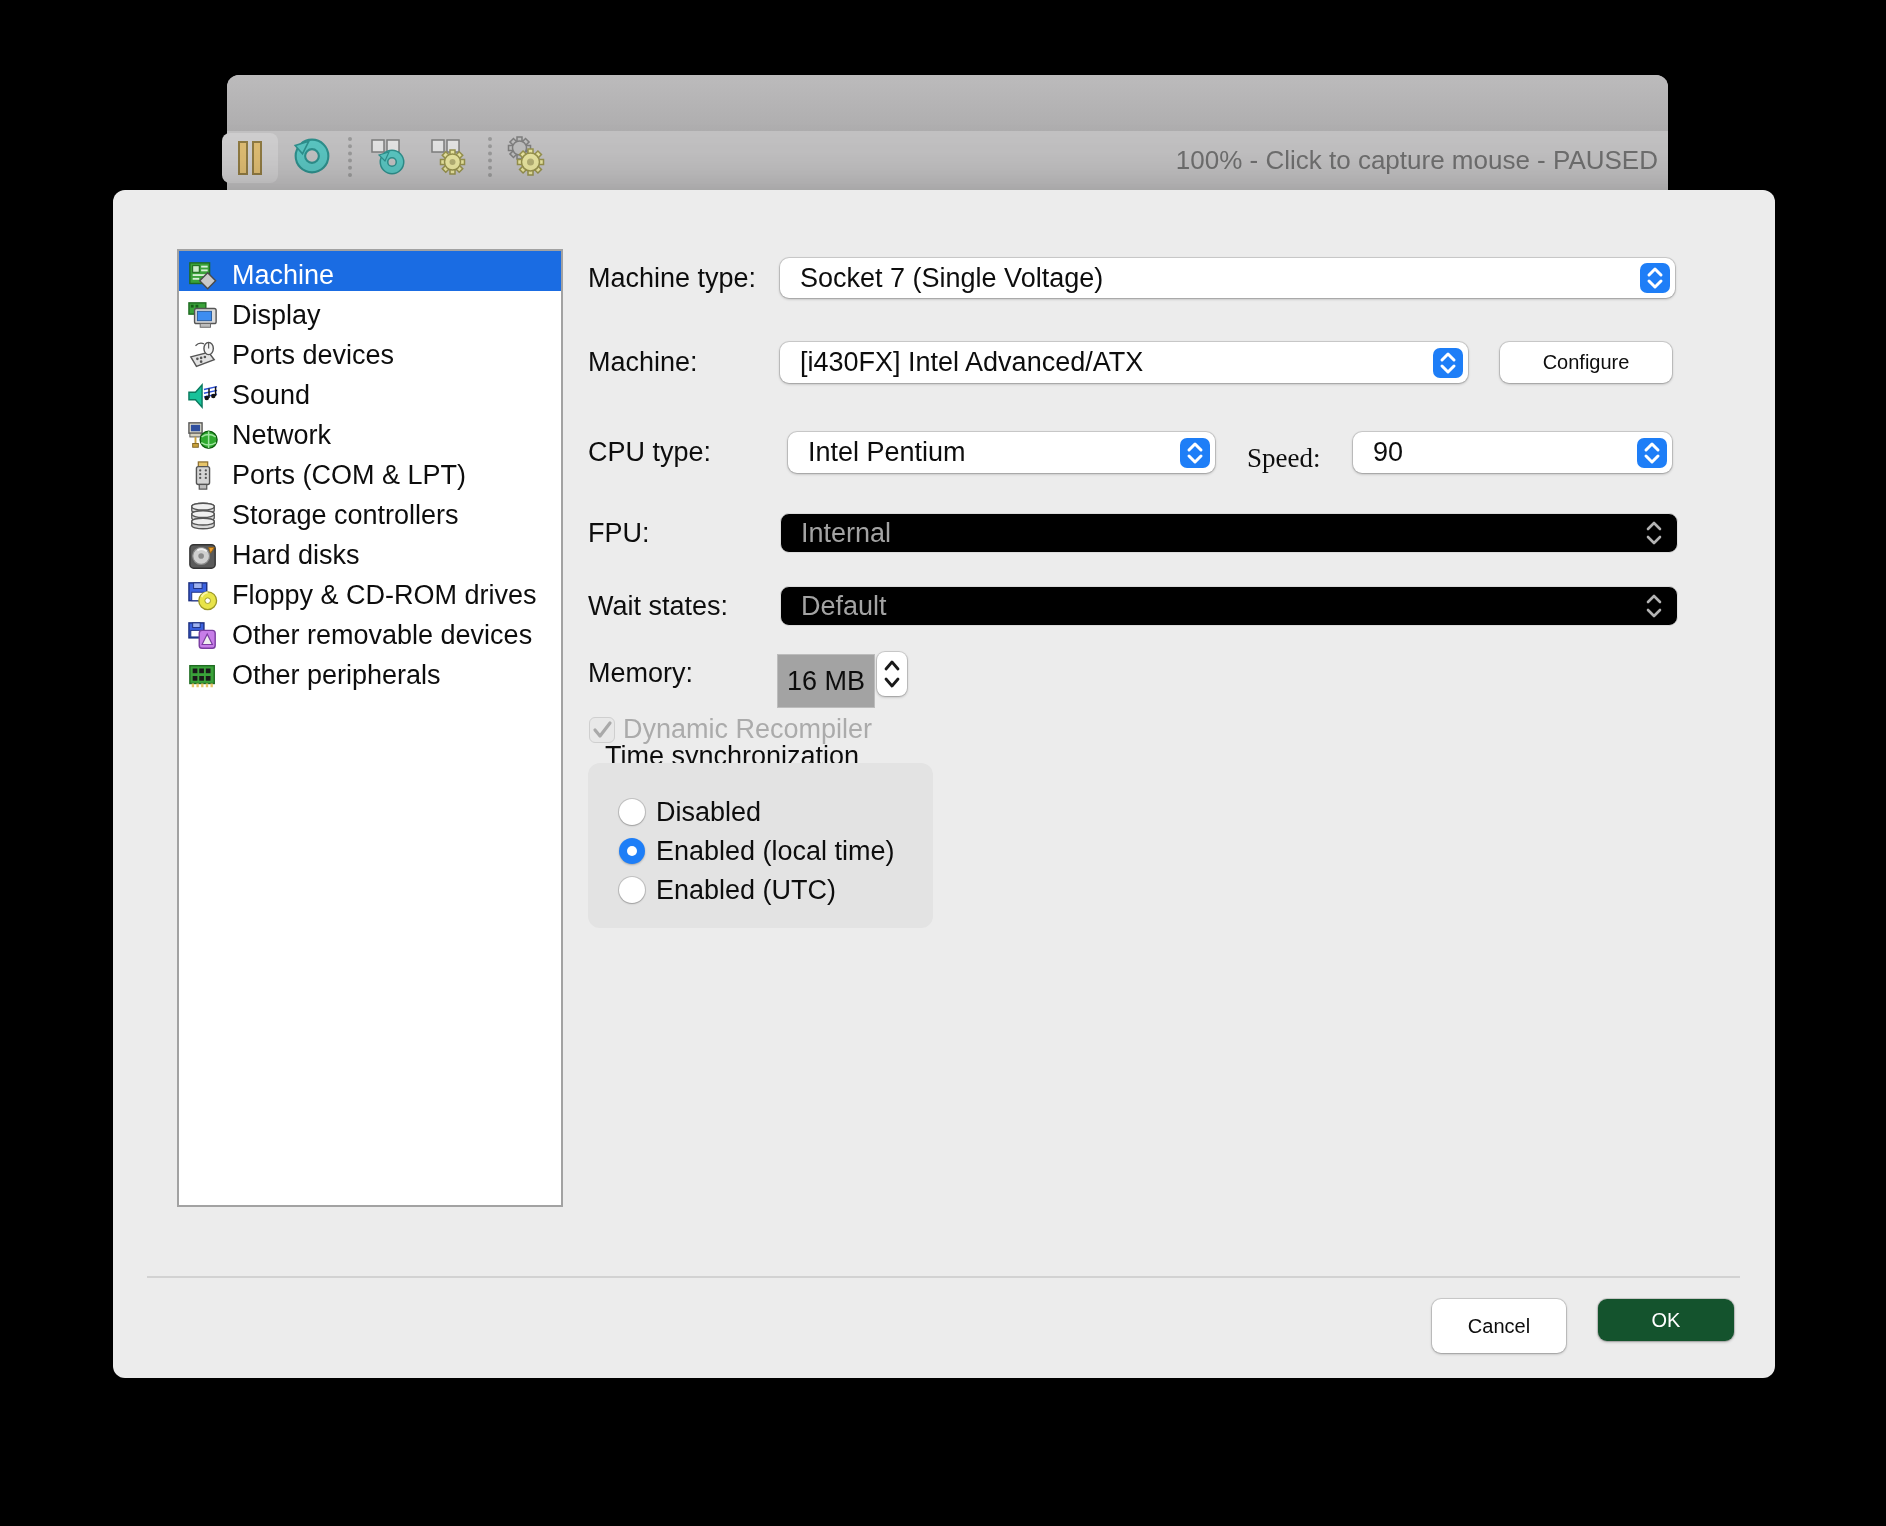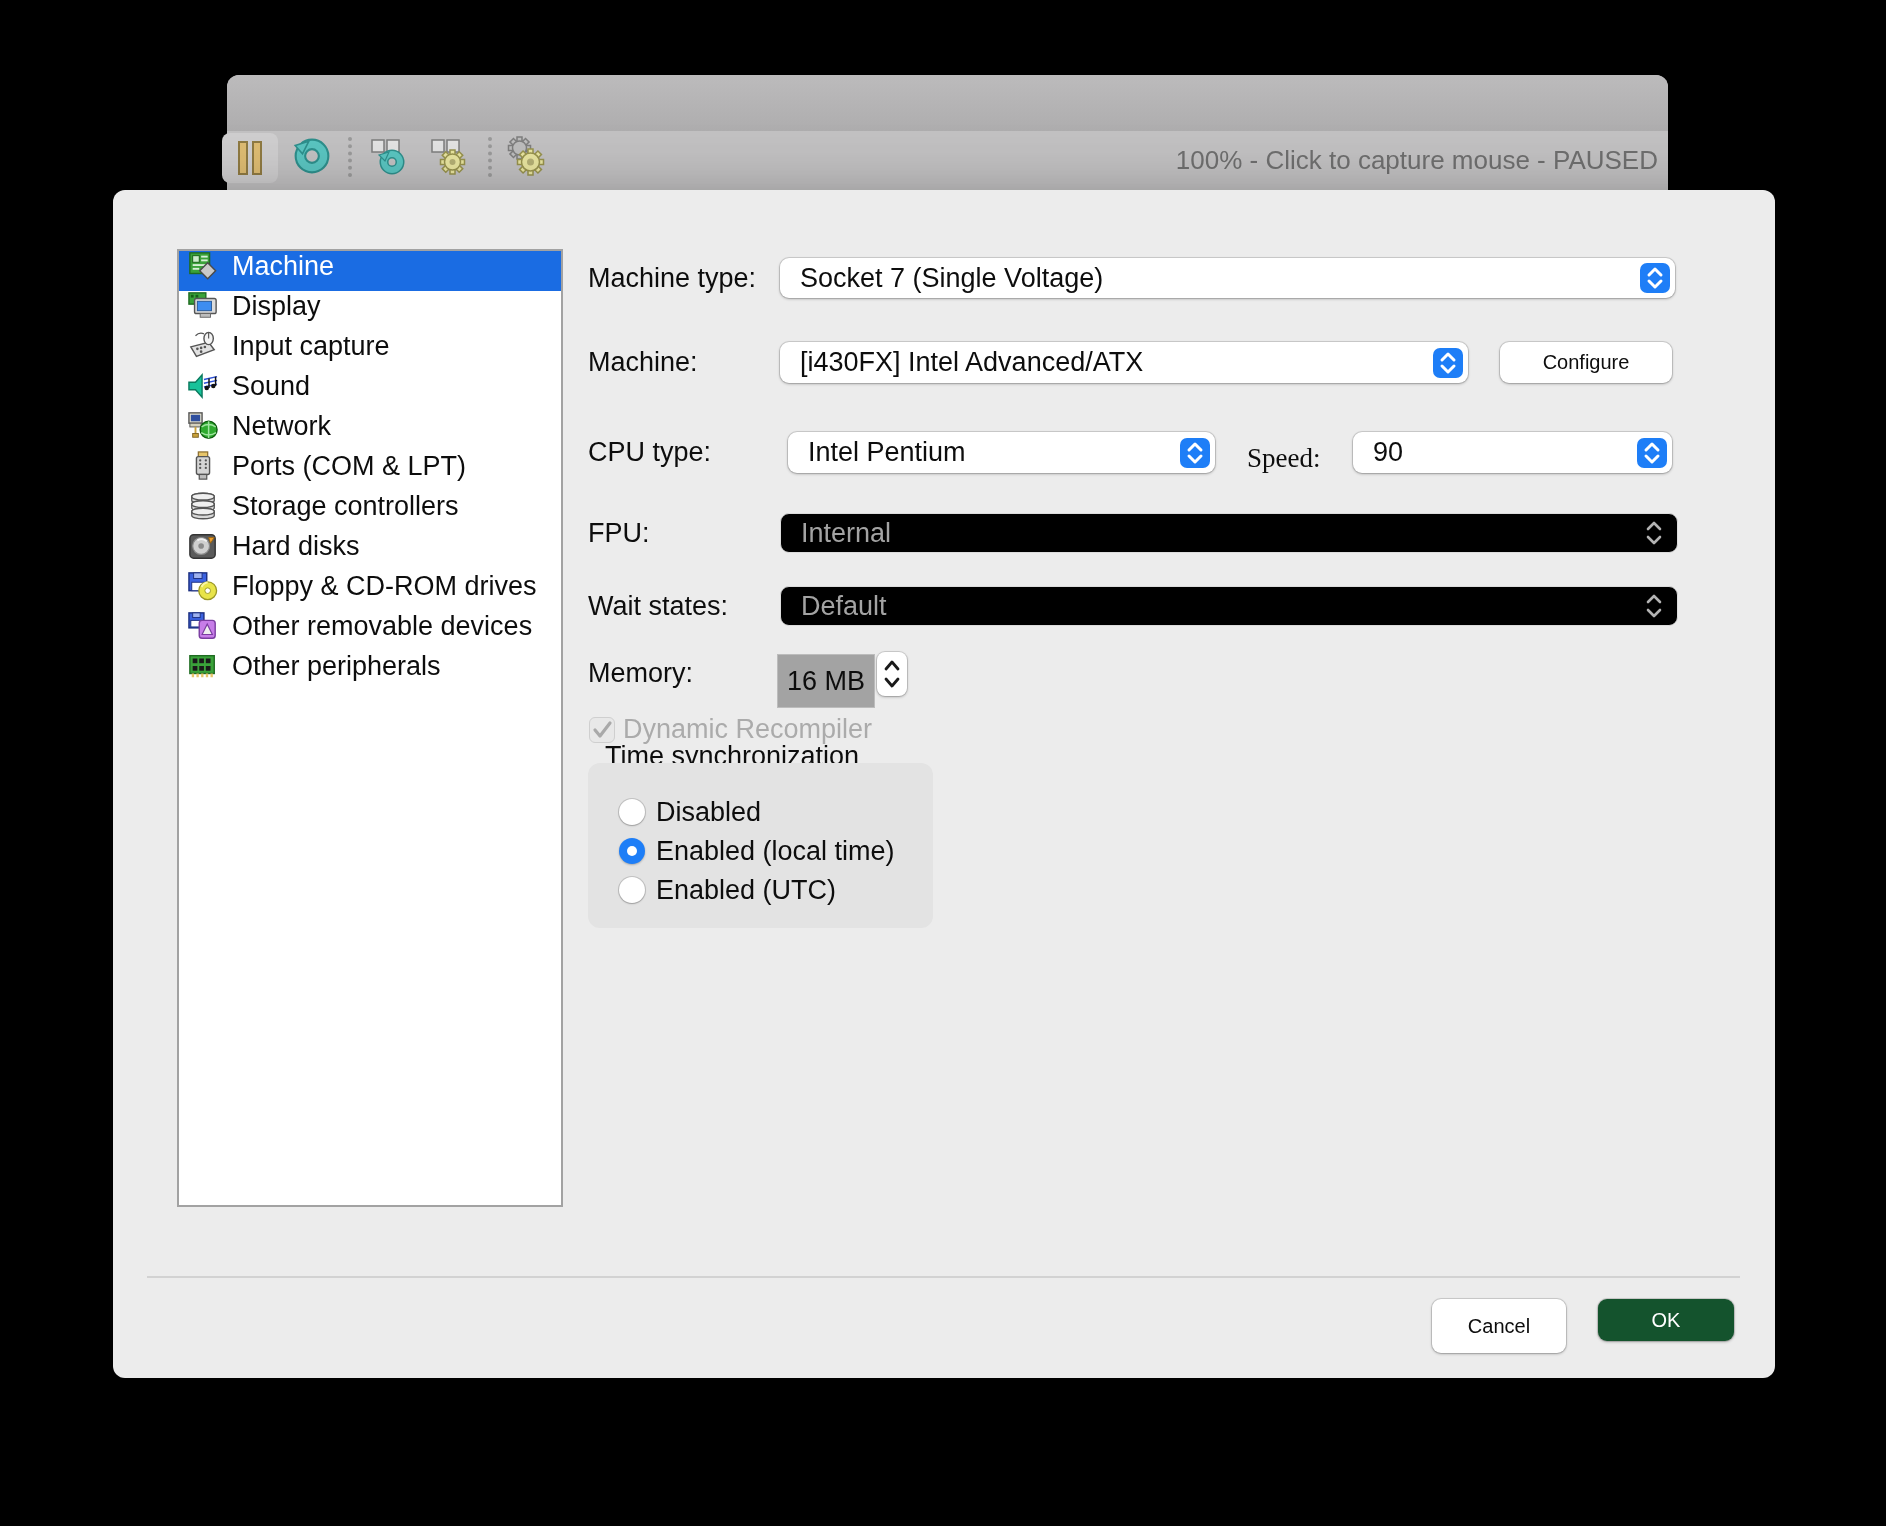--- a/index.html
+++ b/index.html
@@ -19,21 +19,21 @@
   .tbtn.pressed{background:#cfcecf;border-radius:8px;width:56px;height:50px;}
   .tsep{position:absolute;top:62px;height:40px;width:0;border-left:4px dotted #9a9a9a;}
   #status-text{position:absolute;right:10px;top:70px;font-size:26px;color:#6f6f6f;}
   .icon svg{display:block;}
   
   #dlg{position:absolute;left:113px;top:190px;width:1662px;height:1188px;background:#ececec;
        border-radius:12px;box-shadow:0 30px 80px rgba(0,0,0,.6);}
   
   #sidebar{position:absolute;left:64px;top:59px;width:386px;height:958px;background:#fff;
            border:2px solid #a2a2a2;box-sizing:border-box;overflow:hidden;}
-  .side-item{height:40px;display:flex;align-items:flex-start;padding-left:9px;gap:14px;
+  .side-item{height:40px;display:flex;align-items:flex-end;padding-left:9px;gap:14px;
              font-size:27px;color:#0d0d0d;white-space:nowrap;}
   .side-item.selected{background:#1a6ce3;color:#fff;}
   .sicon{width:30px;height:30px;flex:0 0 30px;}
   
   .flabel{position:absolute;font-size:27px;color:#0d0d0d;height:34px;line-height:34px;}
   .combo{position:absolute;background:#fff;border-radius:9px;
          box-shadow:0 0 0 1px rgba(0,0,0,.12),0 1px 3px rgba(0,0,0,.28);
          font-size:27px;color:#0d0d0d;display:flex;align-items:center;padding-left:20px;box-sizing:border-box;}
   .combo .pstep{position:absolute;right:5px;top:50%;margin-top:-15px;width:30px;height:30px;}
   .combo.disabled{background:#000000;box-shadow:none;border:1px solid #dcdcdc;color:#a3a3a3;}
@@ -189,21 +189,21 @@
             <polygon points="3,17 22,12 28,20 9,27" fill="#e2e2e2" stroke="#555" stroke-width="1.5"></polygon>
             <circle cx="10" cy="19" r="1.4" fill="#555"></circle>
               <circle cx="14" cy="18" r="1.4" fill="#555"></circle>
             <circle cx="18" cy="17" r="1.4" fill="#555"></circle>
               <circle cx="14" cy="22" r="1.4" fill="#555"></circle>
             <ellipse cx="22" cy="8" rx="5" ry="6.5" fill="#f3f3f3" stroke="#555" stroke-width="1.5"></ellipse>
             <line x1="22" y1="2" x2="22" y2="8" stroke="#555" stroke-width="1.2"></line>
             <path d="M17 3 Q12 1 8 5" fill="none" stroke="#555" stroke-width="1.4"></path>
           </svg>
         </span>
-        <span class="slabel">Input capture</span>
+        <span class="slabel">Ports devices</span>
       </div>
 
       <div class="side-item">
         <span class="sicon">
           <svg width="30" height="30" viewBox="0 0 32 32">
             <polygon points="1,12 8,12 15,4 15,28 8,20 1,20" fill="#18c29a" stroke="#0a7a5e" stroke-width="1.5"></polygon>
             <line x1="17" y1="9" x2="31" y2="6" stroke="#2b50d6" stroke-width="1.6"></line>
             <line x1="17" y1="13" x2="31" y2="10" stroke="#2b50d6" stroke-width="1.6"></line>
             <line x1="17" y1="17" x2="31" y2="14" stroke="#2b50d6" stroke-width="1.6"></line>
             <circle cx="20" cy="18" r="2.4" fill="#111"></circle>

